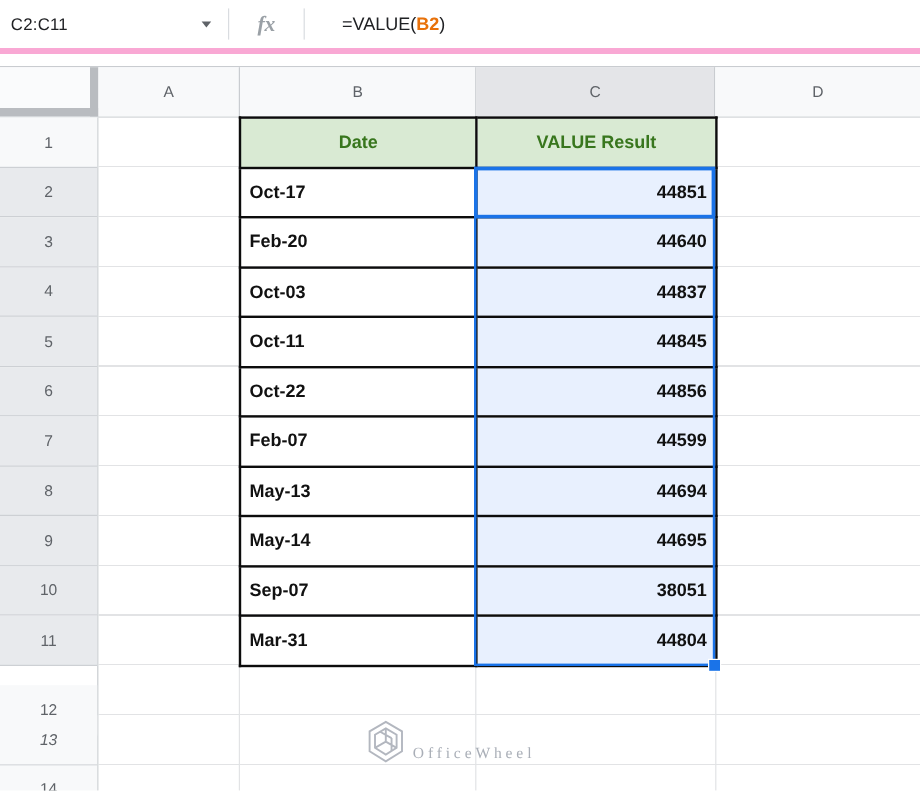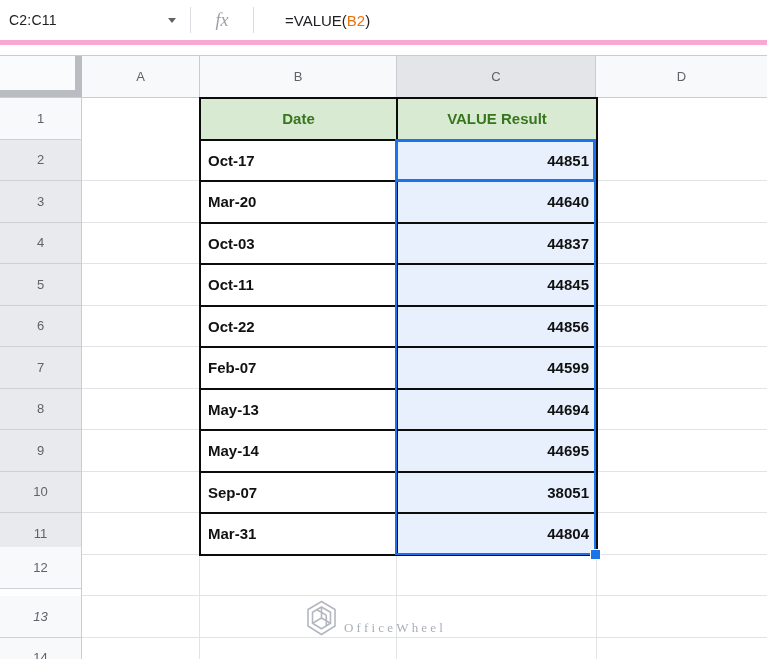--- a/index.html
+++ b/index.html
@@ -18,30 +18,30 @@
   .name-box {
     width:190px; height:100%; display:flex; align-items:center;
     justify-content:space-between; padding:0 14px 0 9px; cursor:pointer;
   }
   .name-box-value { font-size:14px; color:#202124; letter-spacing:.2px; }
   .dd-arrow {
     width:0; height:0; border-left:4.5px solid transparent;
     border-right:4.5px solid transparent; border-top:5.5px solid #5f6368;
   }
   .vdiv { width:1px; height:26px; background:#d9dce0; }
-  .fx-wrap { width:62px; text-align:center; }
+  .fx-wrap { width:62px; text-align:center;font-weight:bold; }
   .fx {
     font-family:"Liberation Serif", serif; font-style:italic;
     font-size:18px; color:#9aa0a6;
   }
   .formula-input {
     flex:1; padding-left:31px; font-size:15px; color:#202124; cursor:text;
     white-space:pre;
   }
-  .formula-input .ref { color:#e8710a; }
+  .formula-input .ref { color:#e8710a;font-weight:bold; }
 
   
   .col-headers {
     position:absolute; left:0; top:55px; width:767px; height:43px;
     border-top:1px solid #c9ccd0; border-bottom:1px solid #c9ccd0;
     background:#f8f9fa;
   }
   .ch {
     position:absolute; top:0; height:100%; border-right:1px solid #c9ccd0;
     display:flex; align-items:center; justify-content:center;
@@ -154,37 +154,37 @@
     <div class="rh sel" style="top:41.5px;">2</div>
     <div class="rh sel" style="top:83px;">3</div>
     <div class="rh sel" style="top:124.5px;">4</div>
     <div class="rh sel" style="top:166px;">5</div>
     <div class="rh sel" style="top:207.5px;">6</div>
     <div class="rh sel" style="top:249px;">7</div>
     <div class="rh sel" style="top:290.5px;">8</div>
     <div class="rh sel" style="top:332px;">9</div>
     <div class="rh sel" style="top:373.5px;">10</div>
     <div class="rh sel" style="top:415px;">11</div>
-    <div class="rh" style="top:449px;">12</div>
+    <div class="rh" style="top:473px;">12</div>
     <div class="rh" style="top:498px;font-style:italic;">13</div>
     <div class="rh" style="top:539.5px;">14</div>
   </div>
 
   <table class="sheet-table">
     <tbody>
         <tr>
       <td class="col-b green-hdr">Date</td>
       <td class="col-c green-hdr">VALUE Result</td>
     </tr>
     <tr>
           <td class="col-b">Oct-17</td>
           <td class="col-c sel-fill">44851</td>
         </tr>
     <tr>
-          <td class="col-b">Mar-20</td>
+          <td class="col-b">Feb-20</td>
           <td class="col-c sel-fill">44640</td>
         </tr>
     <tr>
           <td class="col-b">Oct-03</td>
           <td class="col-c sel-fill">44837</td>
         </tr>
     <tr>
           <td class="col-b">Oct-11</td>
           <td class="col-c sel-fill">44845</td>
         </tr>

